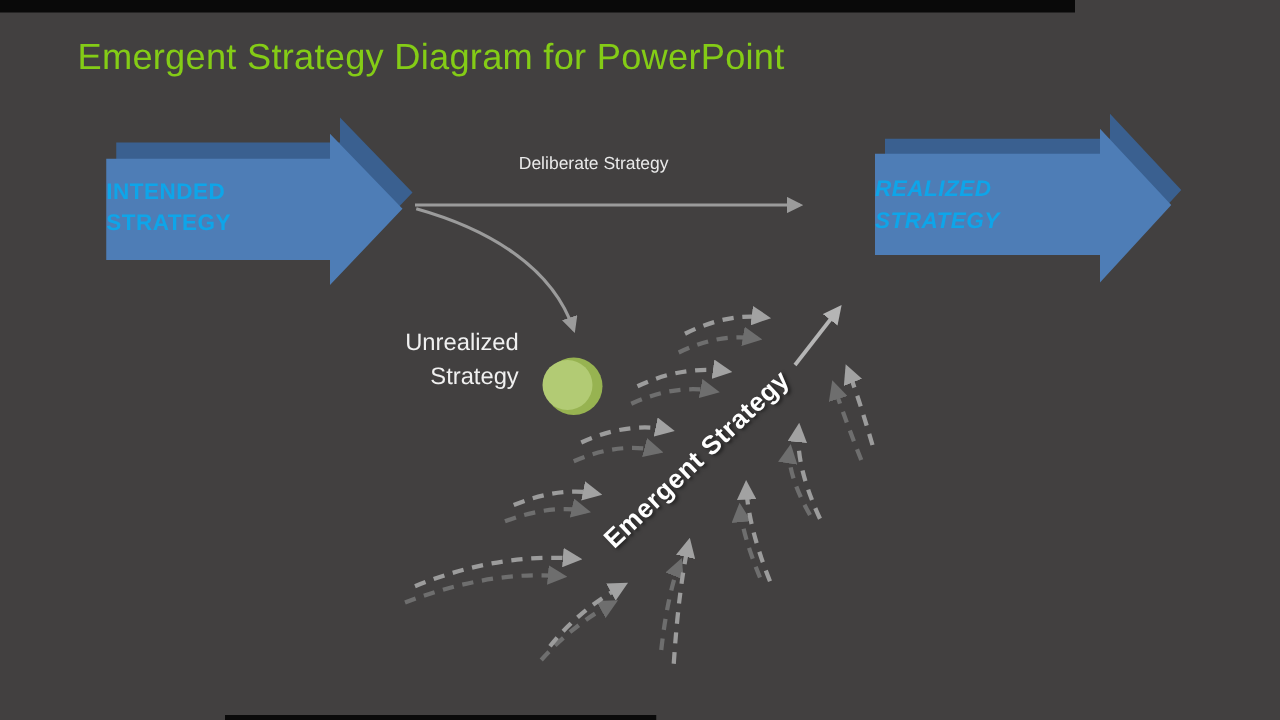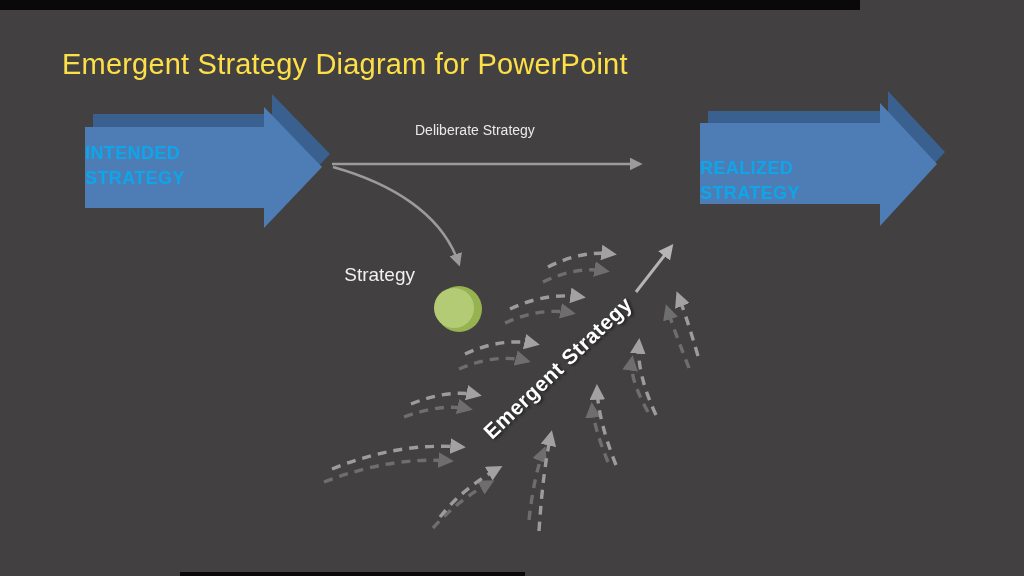--- a/index.html
+++ b/index.html
@@ -7,35 +7,35 @@
     width:1024px; height:576px;
     background:#424040;
     position:relative;
     overflow:hidden;
     font-family:"Liberation Sans", sans-serif;
   }
   .top-bar { position:absolute; left:0; top:0; width:860px; height:10px; background:#090909; }
   .bottom-bar { position:absolute; left:180px; top:572px; width:345px; height:4px; background:#0a0a0a; }
 
   .slide-title {
-    position:absolute; left:62px; top:48px;
+    position:absolute; left:62px; top:30px;
     font-size:29px; font-weight:400;
-    color:#fde047; letter-spacing:0.2px;
+    color:#84cc16; letter-spacing:0.2px;
     white-space:nowrap;
   }
 
   .diagram-svg { position:absolute; left:0; top:0; }
 
   .block-arrow-label {
     position:absolute; color:#0ea5e9; font-weight:bold;
     font-size:18px; line-height:25px; text-align:left;
     letter-spacing:0.4px;
   }
   .intended-label { left:85px; top:141px; width:180px; }
-  .realized-label { left:700px; top:156px; width:180px; }
+  .realized-label { left:700px; top:139px; width:180px;font-style:italic; }
 
   .deliberate-label {
     position:absolute; left:415px; top:122px;
     font-size:14px; color:#eaeaea; white-space:nowrap;
   }
   .unrealized-label {
     position:absolute; left:288px; top:261px; width:127px;
     text-align:right; font-size:19px; line-height:27px; color:#f0f0f0;
   }
   .emergent-label {
@@ -131,16 +131,17 @@
 </div>
 
 <div class="block-arrow-label realized-label">
   <div>REALIZED</div>
   <div>STRATEGY</div>
 </div>
 
 <div class="deliberate-label">Deliberate Strategy</div>
 
 <div class="unrealized-label">
+  <div>Unrealized</div>
   <div>Strategy</div>
 </div>
 
 <div class="emergent-label">Emergent Strategy</div>
 
 </body></html>

